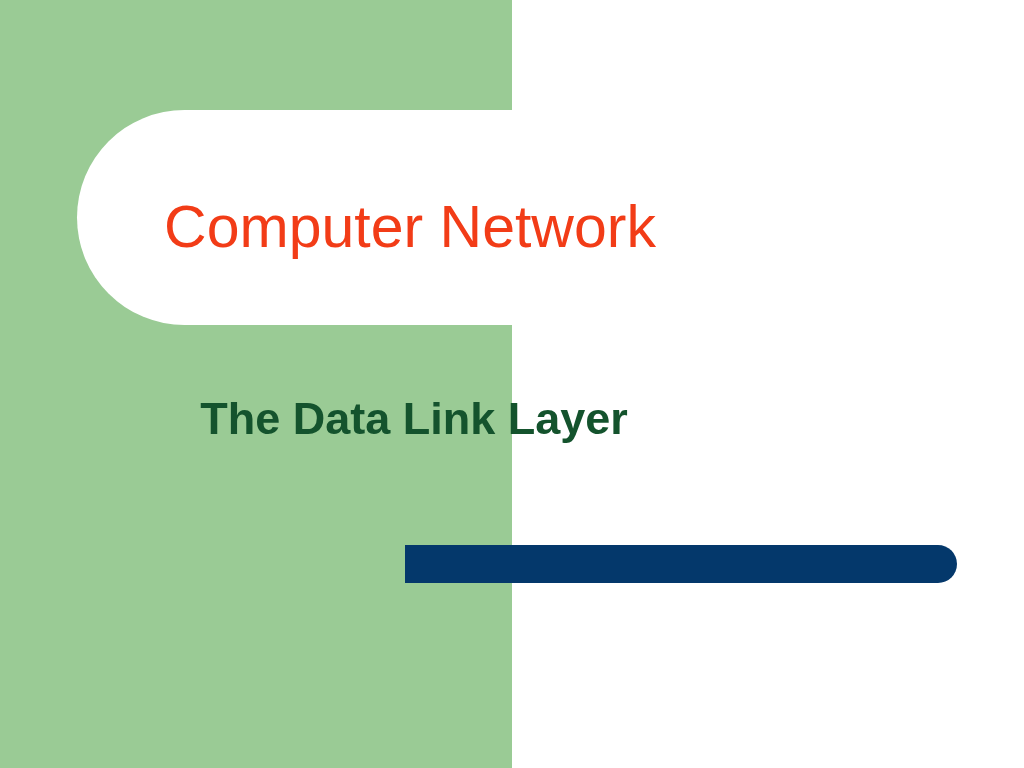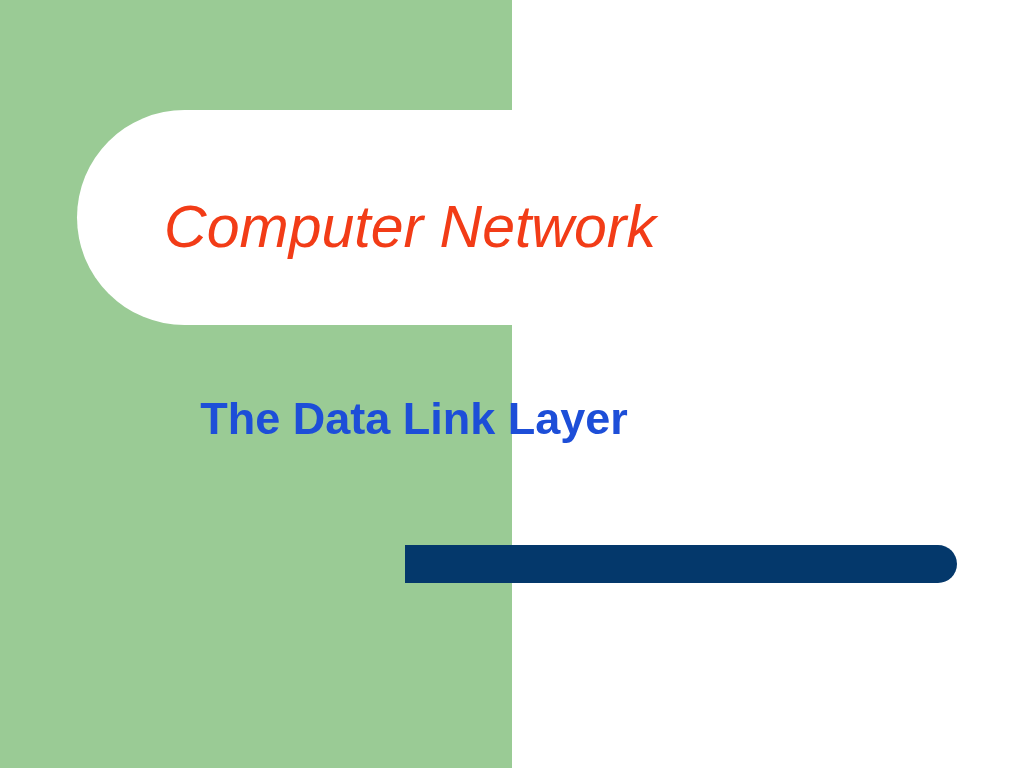--- a/index.html
+++ b/index.html
@@ -52,37 +52,36 @@
     width: 1024px;
     text-align: center;
     padding-right: 204px;   
     box-sizing: border-box;
     font-size: 59px;
     font-weight: normal;
     line-height: 1.12;
     letter-spacing: 0px;
     color: #f23c17;
     white-space: nowrap;
-    font-style: italic;
   }
 
   
   .subtitle-text {
     position: absolute;
     left: 0;
     top: 394px;
     width: 1024px;
     text-align: center;
     padding-right: 196px;
     box-sizing: border-box;
     font-size: 45px;
     font-weight: bold;
     line-height: 1.12;
     letter-spacing: 0px;
-    color: #1d4ed8;
+    color: #14532d;
     white-space: nowrap;
   }
 
   
   .accent-bar {
     position: absolute;
     left: 405px;
     top: 545px;
     width: 552px;
     height: 38px;

